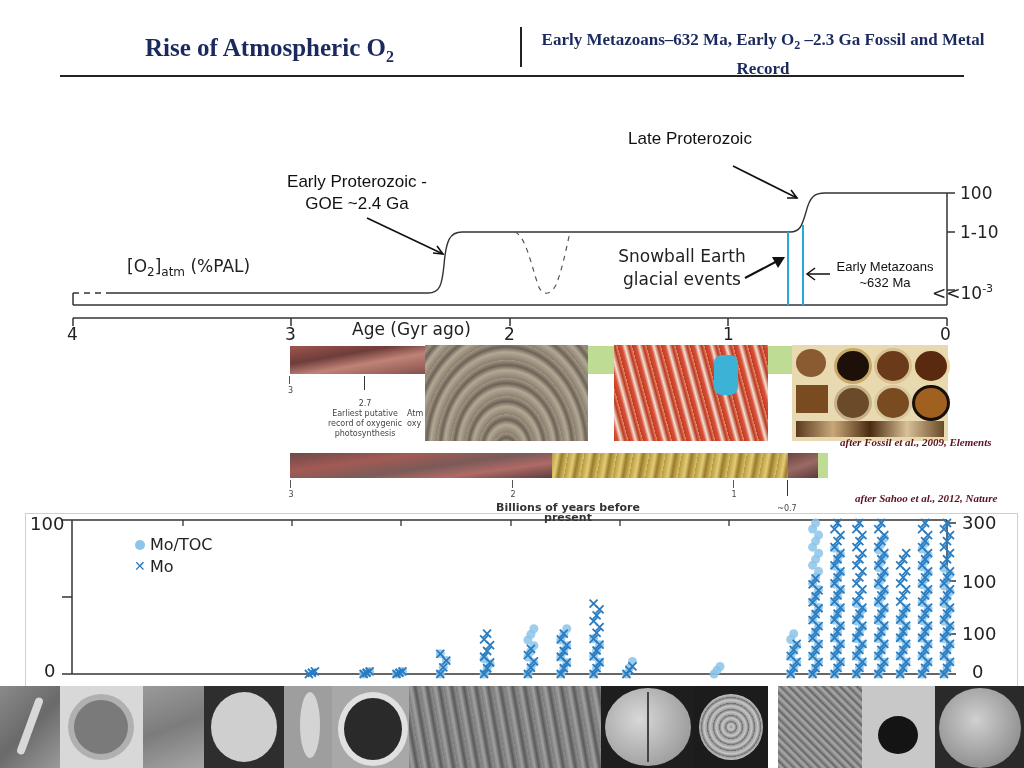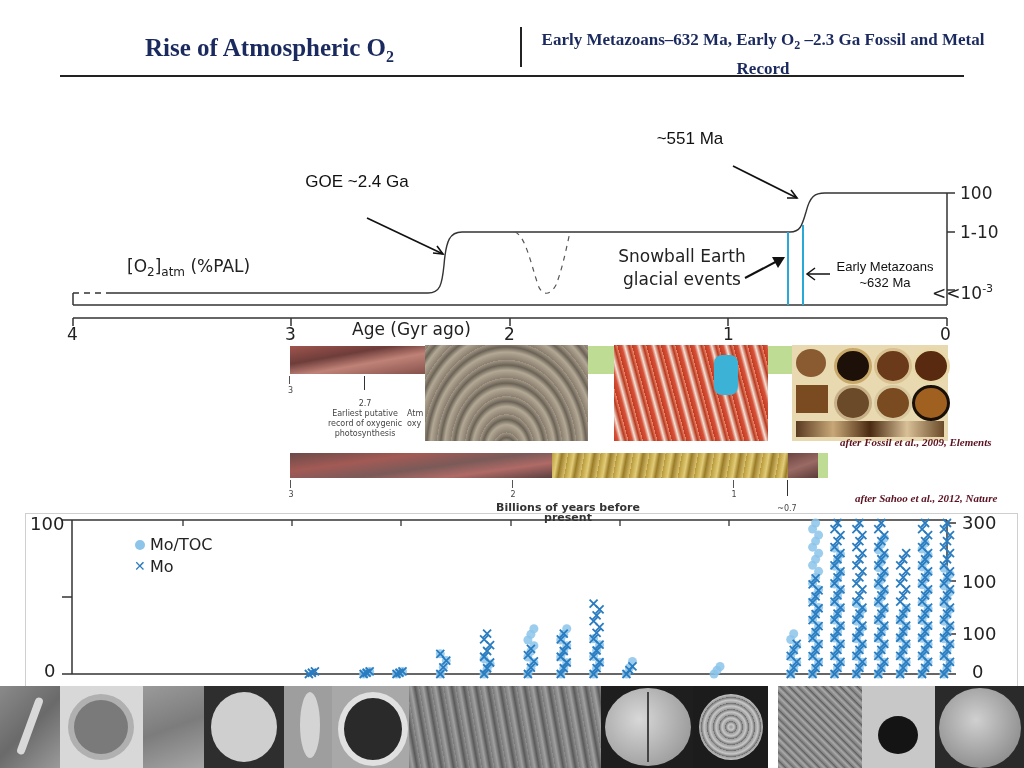--- a/index.html
+++ b/index.html
@@ -70,24 +70,25 @@
 <div class="abs axis-lbl" style="left:932px;top:282px;"><span>&lt;&lt;10</span><sup style="font-size:11px">-3</sup></div>
 
 <div class="abs axis-lbl" style="left:67px;top:324px;">4</div>
 <div class="abs axis-lbl" style="left:285px;top:324px;">3</div>
 <div class="abs axis-lbl" style="left:504px;top:324px;">2</div>
 <div class="abs axis-lbl" style="left:723px;top:324px;">1</div>
 <div class="abs axis-lbl" style="left:940px;top:324px;">0</div>
 <div class="abs axis-lbl" style="left:352px;top:319px;">Age (Gyr ago)</div>
 
 <div class="abs lbl" style="left:262px;top:171px;width:190px;">
+    <div>Early Proterozoic -</div>
     <div>GOE ~2.4 Ga</div>
   </div>
 <div class="abs lbl" style="left:600px;top:128px;width:180px;">
-    <div>~551 Ma</div>
+    <div>Late Proterozoic</div>
   </div>
 <div class="abs axis-lbl" style="left:612px;top:245px;width:140px;text-align:center;line-height:23px;">
     <div>Snowball Earth</div>
     <div>glacial events</div>
   </div>
 <div class="abs small" style="left:830px;top:259px;width:110px;">
     <div>Early Metazoans</div>
     <div>~632 Ma</div>
   </div>
 

